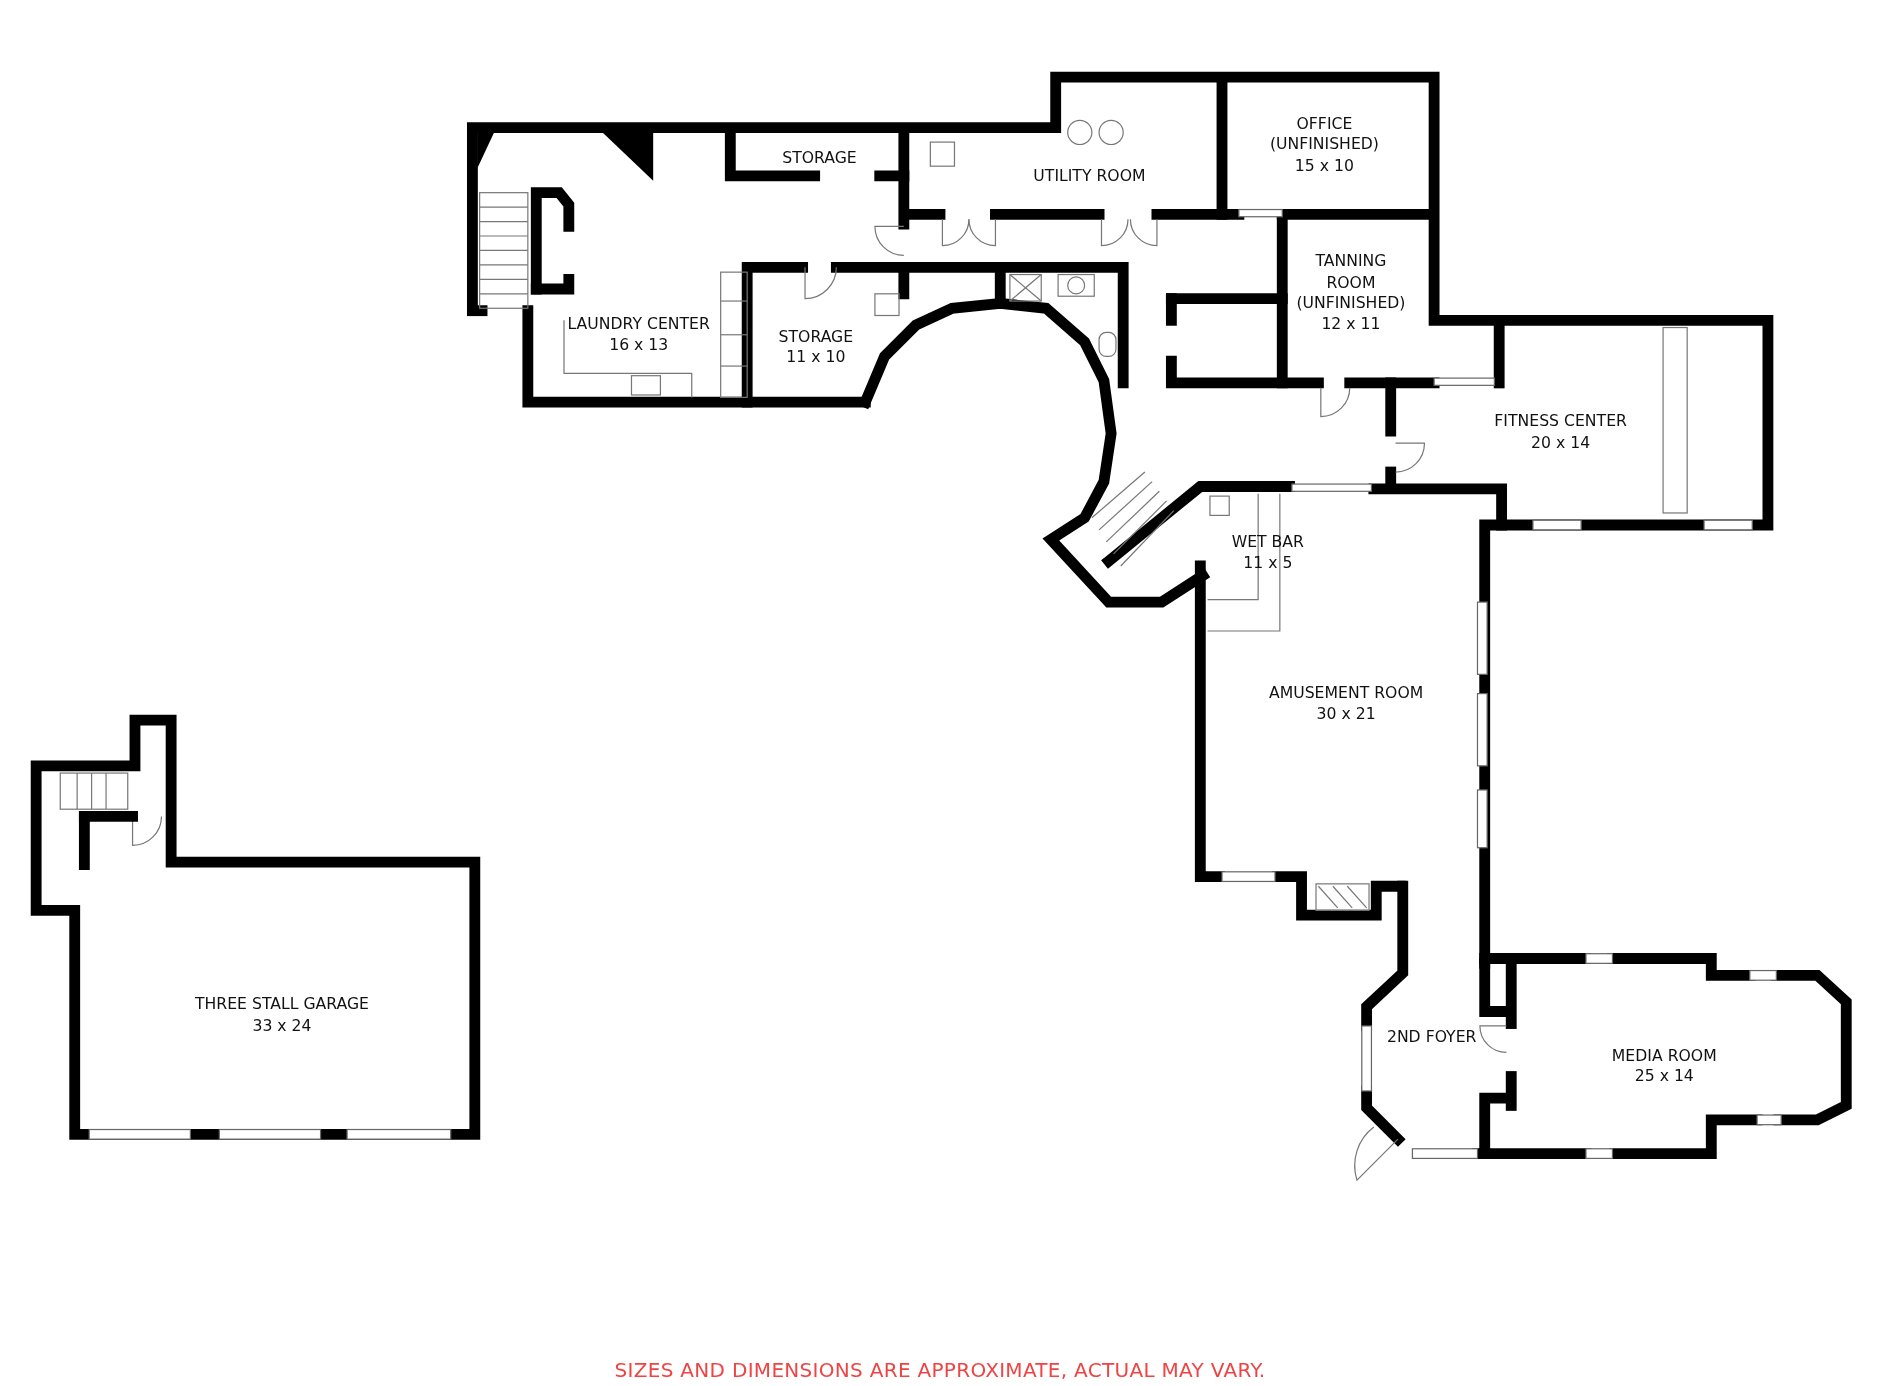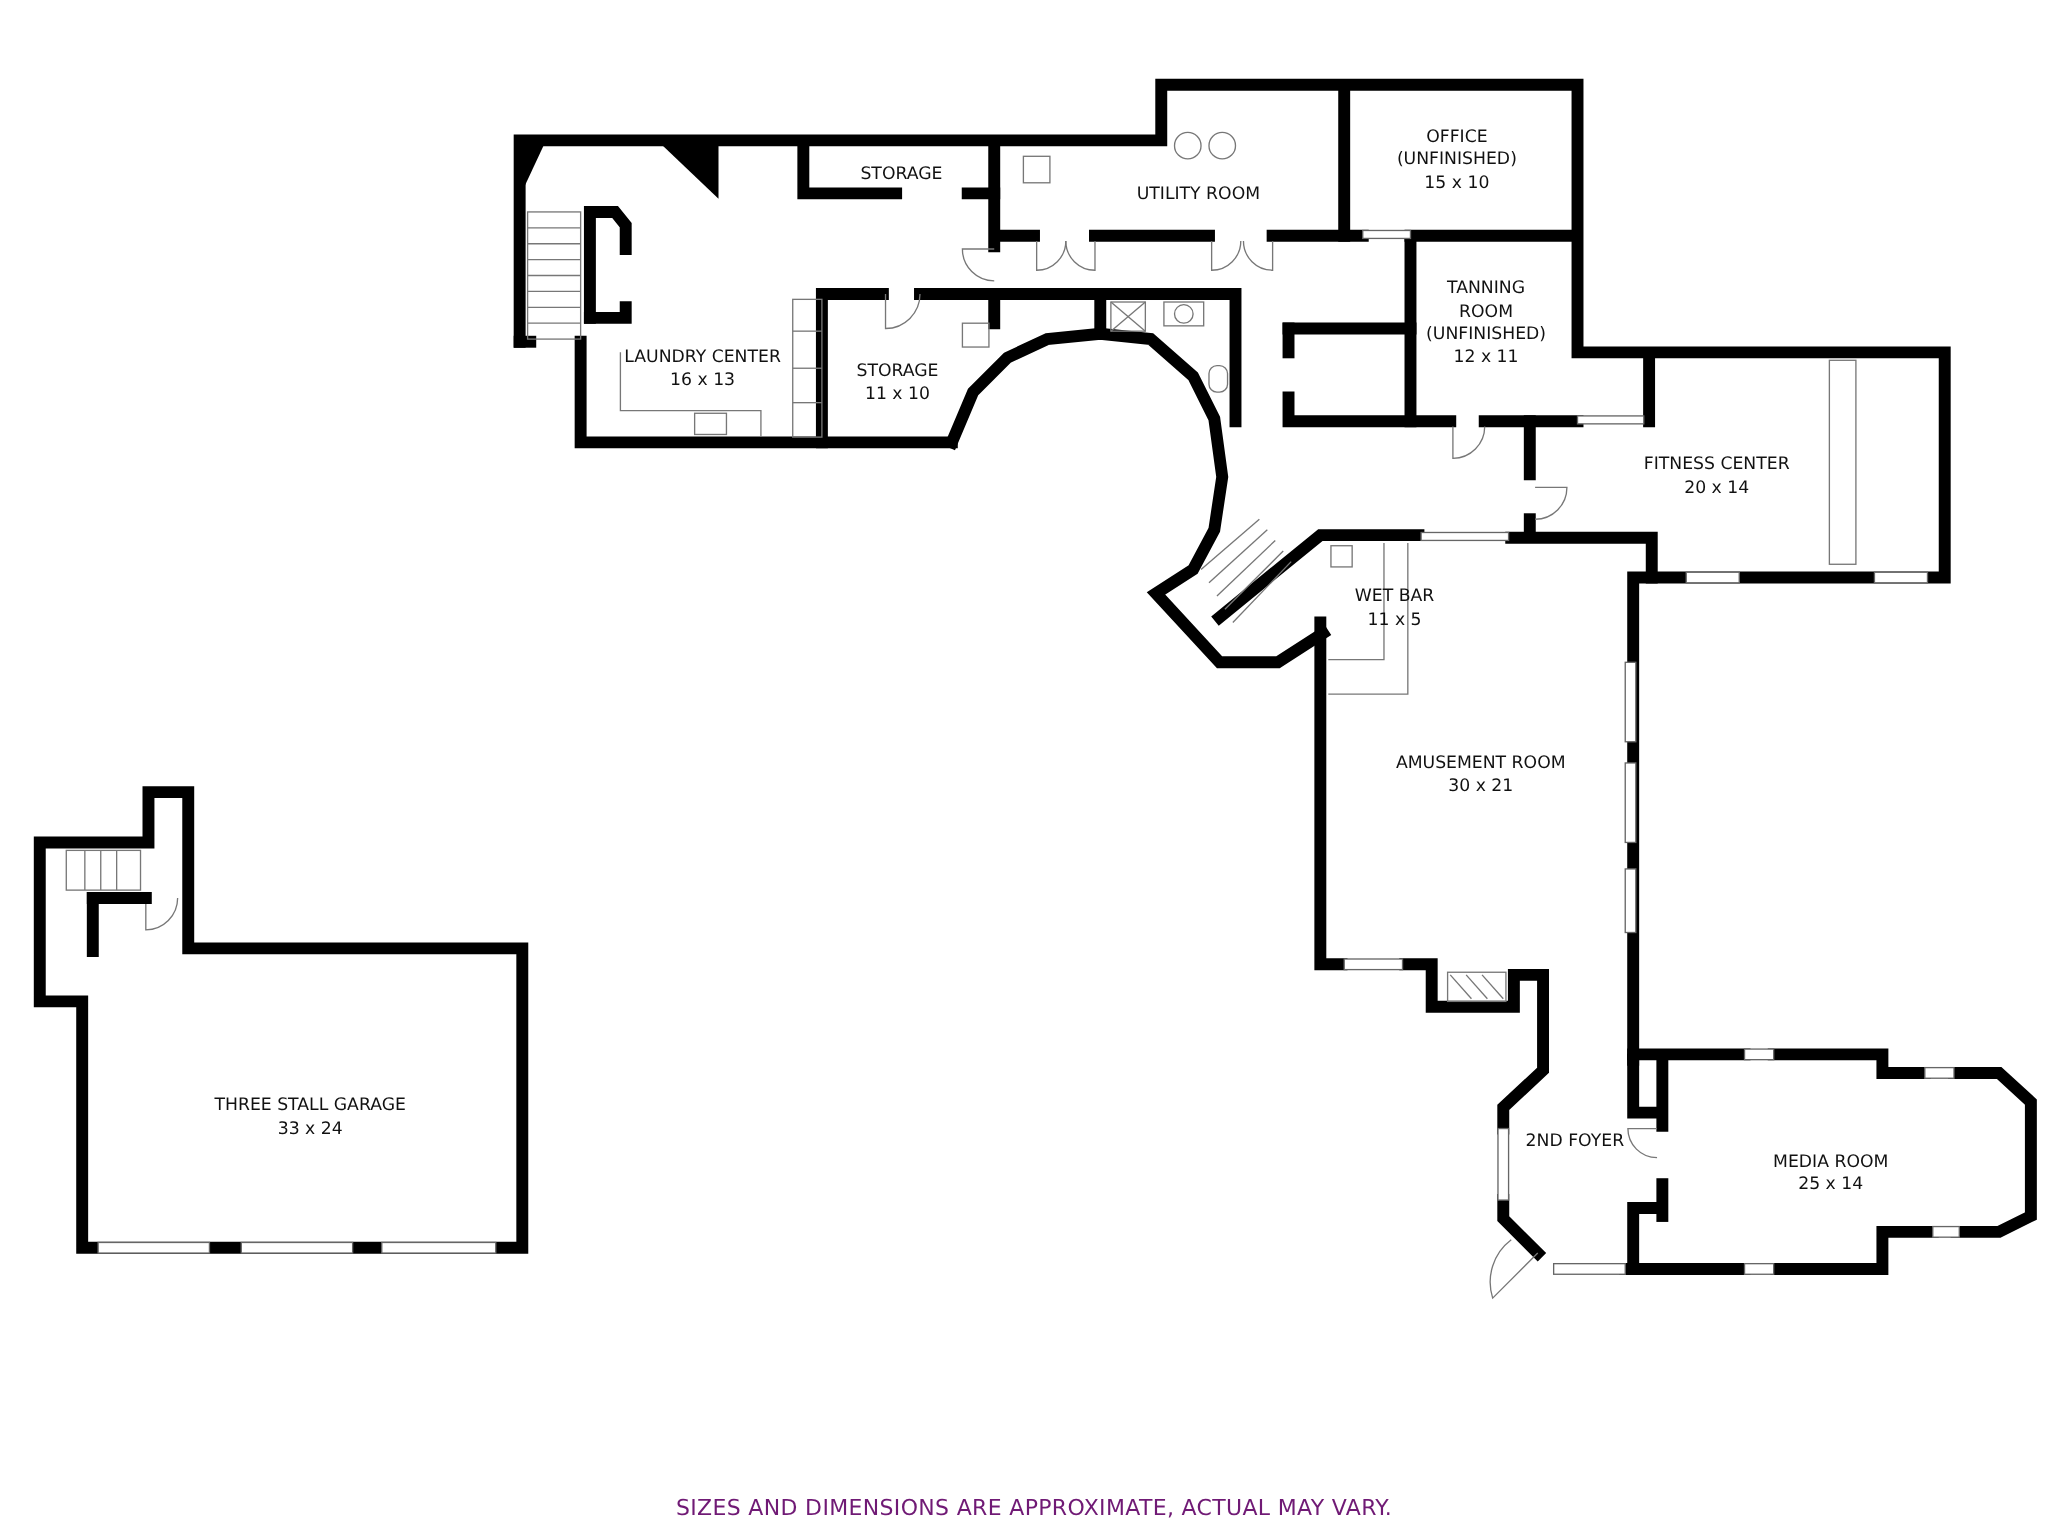--- a/index.html
+++ b/index.html
@@ -3,21 +3,21 @@
 <meta charset="utf-8">
 <style>
   html, body { margin:0; padding:0; background:#ffffff; }
   body { width:1880px; height:1386px; position:relative; overflow:hidden; font-family:"DejaVu Sans", sans-serif; }
   #plan { position:absolute; left:0; top:0; width:1880px; height:1386px; }
   .wall { fill:none; stroke:#000; stroke-width:9; stroke-linejoin:miter; stroke-linecap:square; }
   .wallfill { fill:#000; }
   .thin { fill:none; stroke:#777; stroke-width:1; }
   .win { fill:#fff; stroke:#666; stroke-width:1; }
   .lbl { font-family:"DejaVu Sans", sans-serif; font-size:13px; fill:#111; text-anchor:middle; }
-  .footer { position:absolute; left:0; width:1880px; top:1358px; text-align:center; color:#701a75;
+  .footer { position:absolute; left:0; width:1880px; top:1358px; text-align:center; color:#ef4444;
             font-family:"DejaVu Sans", sans-serif; font-size:20px; letter-spacing:0.3px; }
 </style>
 </head>
 <body>
 
 <svg id="plan" viewBox="0 0 1560 1151" preserveAspectRatio="none" xmlns="http://www.w3.org/2000/svg">
 
   <g>
 
     <path class="wall" d="M392 258 L392 106 L876 106 L876 64 L1190 64 L1190 266 L1467 266 L1467 436 L1232 436 L1232 800"></path>

